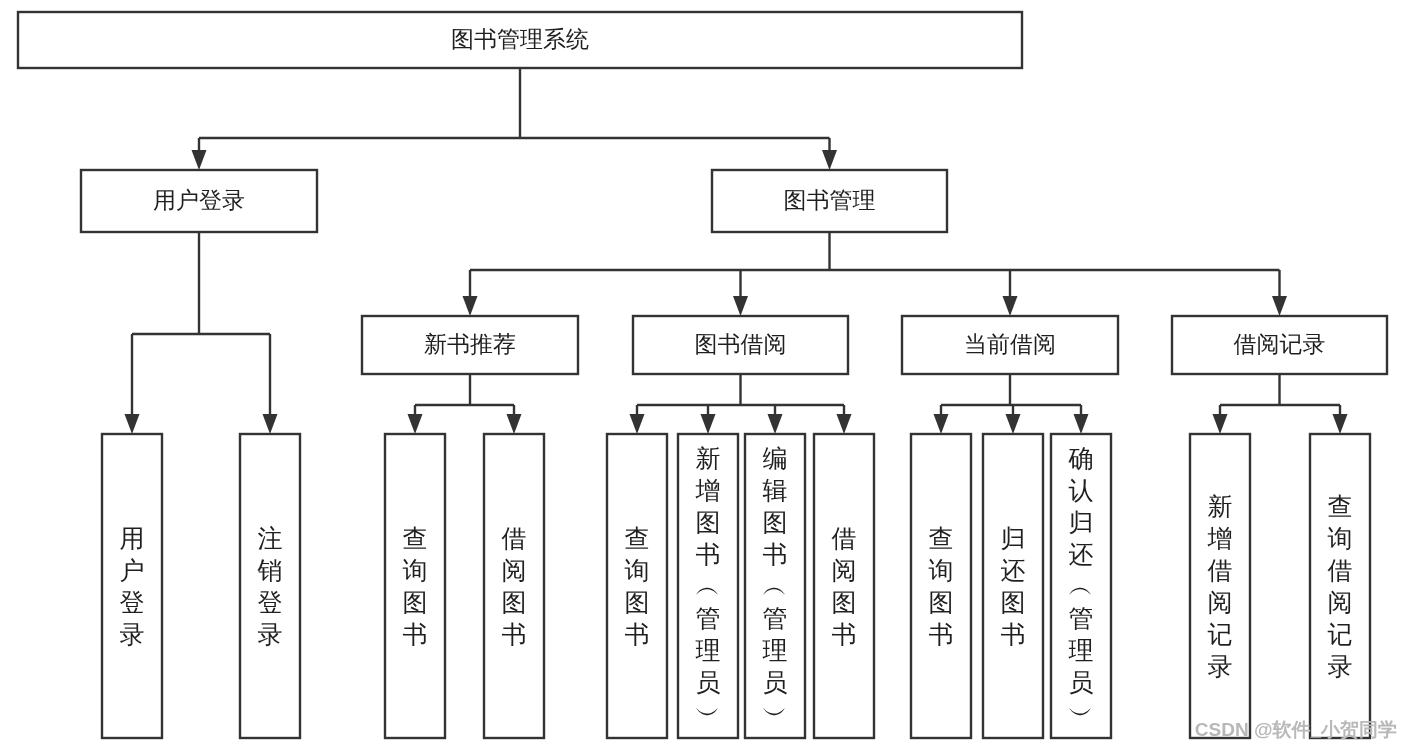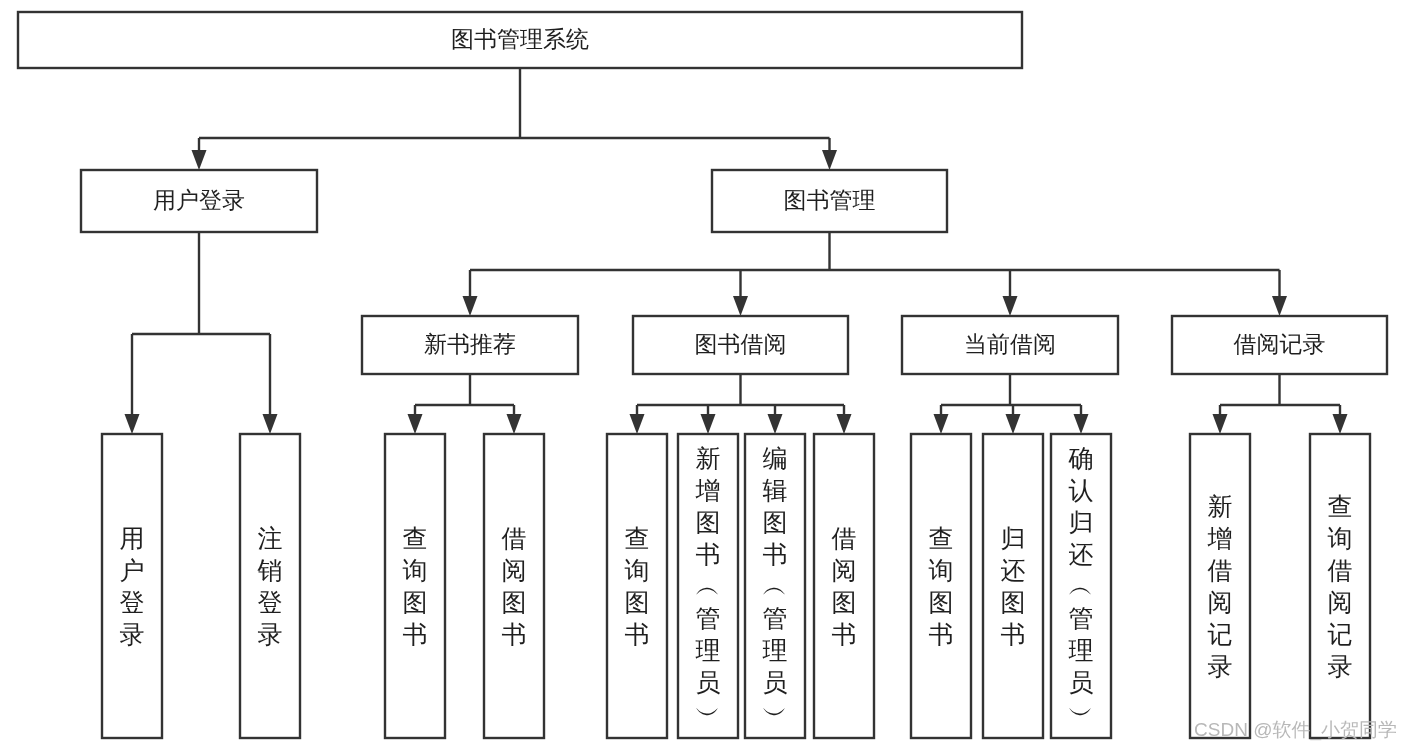--- a/index.html
+++ b/index.html
@@ -35,20 +35,21 @@
   .arrow-head{fill:#333333;stroke:none;}
   .watermark{
     position:absolute;
     right:8px;
     bottom:4px;
     font-size:19px;
     color:#b8b8b8;
     font-family:"Liberation Sans","DejaVu Sans",sans-serif;
     white-space:nowrap;
     user-select:none;
+    font-weight:bold;
   }
 </style>
 </head>
 <body>
 
 <svg id="diagram" viewBox="0 0 1405 747">
   <g id="edge-layer">
       <g>
         <line x1="520" y1="68" x2="520" y2="138" class="connector"></line>
         <line x1="199" y1="138" x2="829.5" y2="138" class="connector"></line>

